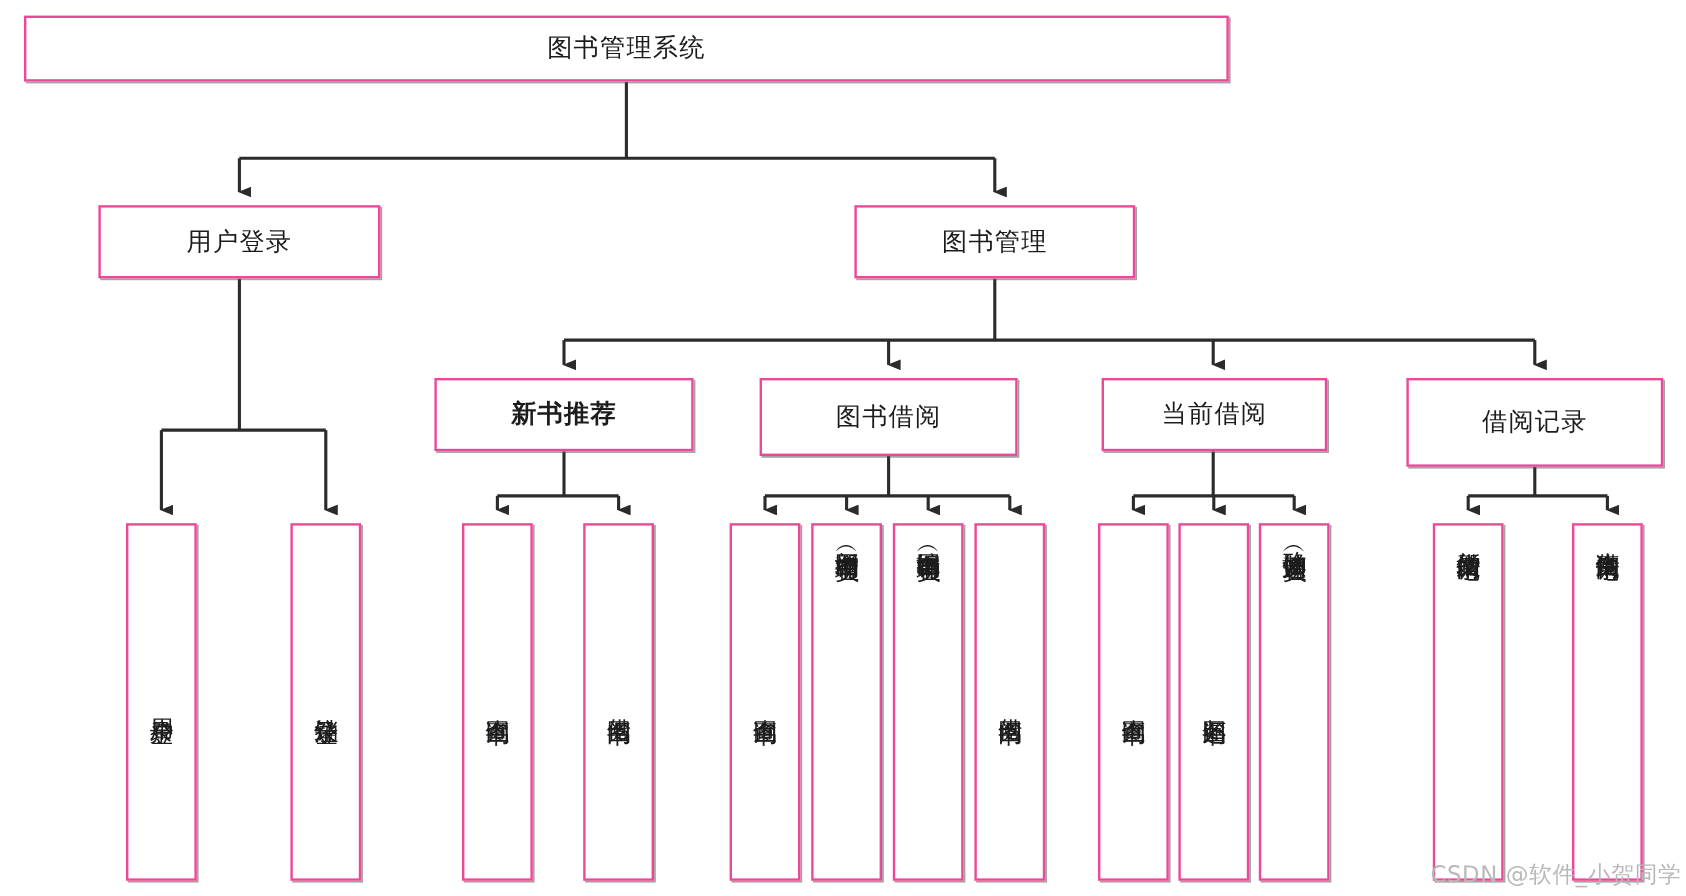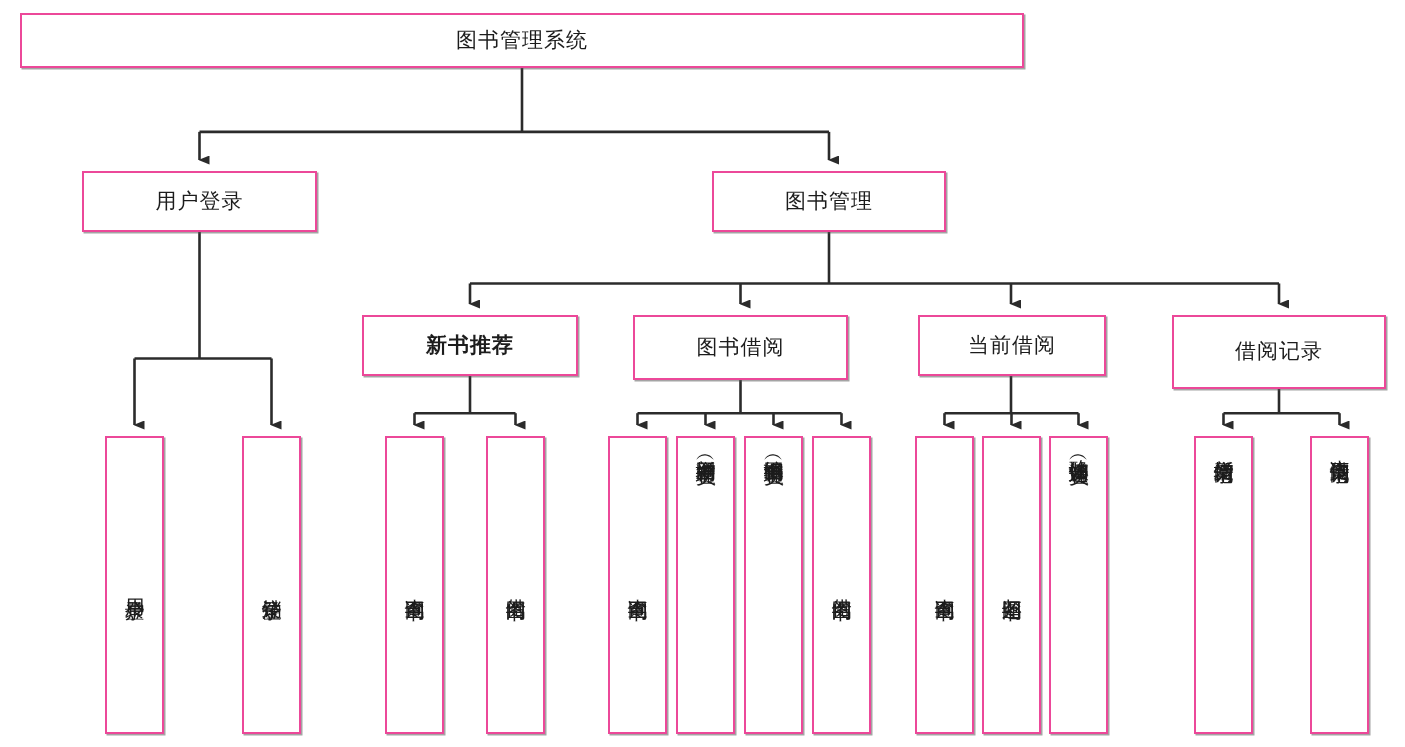--- a/index.html
+++ b/index.html
@@ -172,14 +172,15 @@
         <span class="vtext">确认归还（管理员）</span>
       </div>
       <div class="node vertical" style="left: 1194px; top: 436px; width: 59px; height: 298px;">
         <span class="vtext">新增借阅记录</span>
       </div>
       <div class="node vertical" style="left: 1310px; top: 436px; width: 59px; height: 298px;">
         <span class="vtext">查询借阅记录</span>
       </div>
     </div>
 
+  <div class="watermark" style="left: 1192px; top: 716px;">CSDN @软件_小贺同学</div>
 
 </div>
 
 </body></html>

